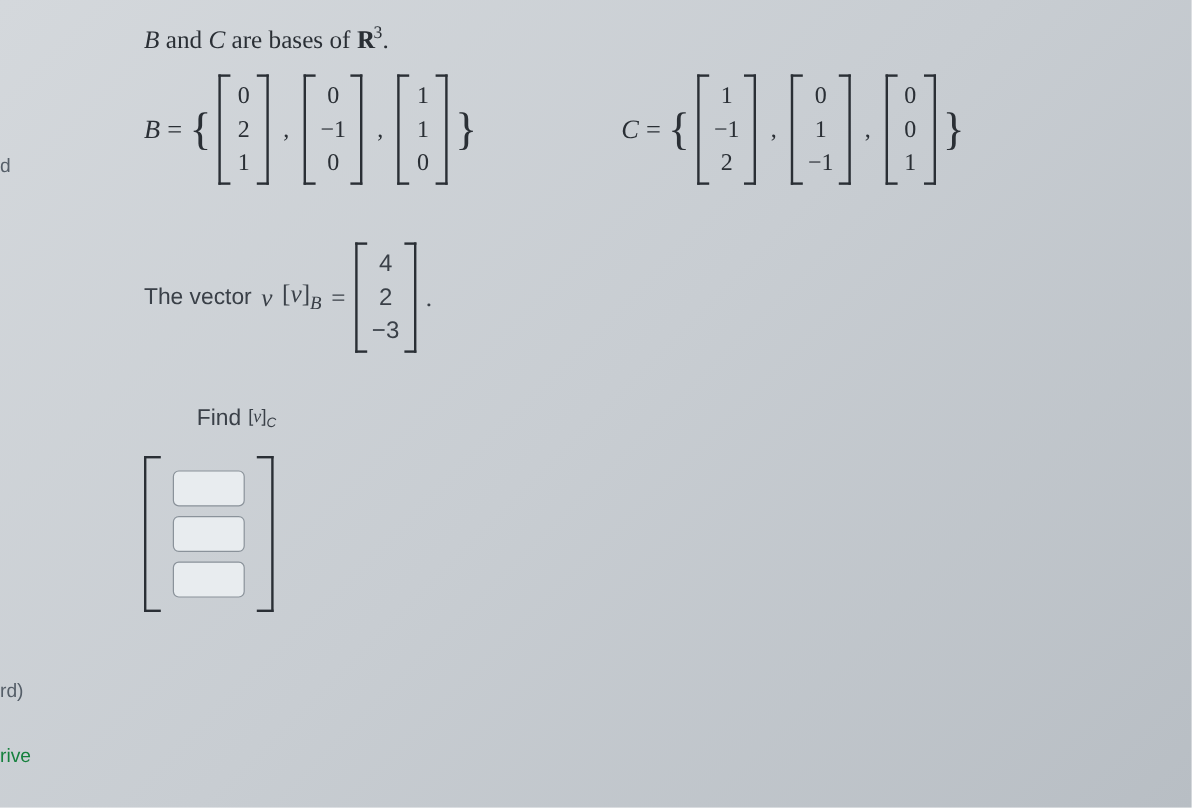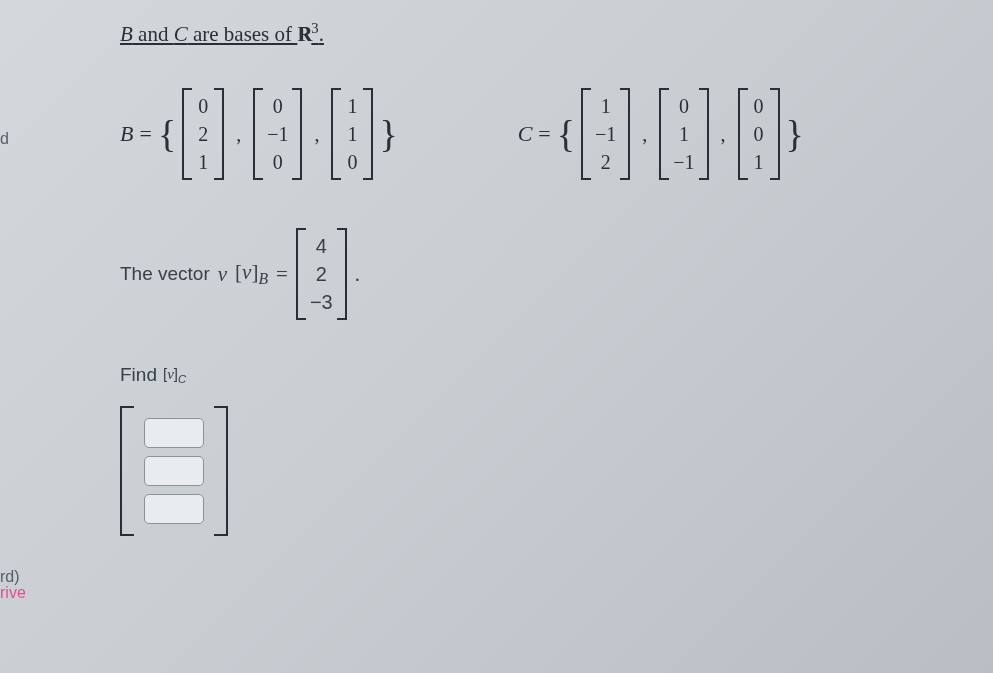--- a/index.html
+++ b/index.html
@@ -23,31 +23,30 @@
     font-family: Arial, sans-serif;
     font-size: 16px;
   }
   .side-item {
     position: absolute;
     left: 0;
     color: #555e68;
   }
   .side-d { top: 130px; }
   .side-rd { top: 568px; }
-  .side-rive { top: 584px; color: #ec4899; }
+  .side-rive { top: 622px; color: #15803d; }
   .content {
     position: absolute;
     left: 120px;
     top: 20px;
     right: 30px;
   }
   .intro {
     font-size: 21px;
-    margin-bottom: 41px;
-    text-decoration: underline;
+    margin-bottom: 16px;
   }
   .ital { font-style: italic; font-family: 'Times New Roman', serif; }
   .sup { vertical-align: super; font-size: 0.7em; }
   .bbR {
     font-family: 'Times New Roman', serif;
     font-weight: normal;
     position: relative;
     display: inline-block;
   }
   .bbR::after {
@@ -107,20 +106,21 @@
   .vtext-row .math { font-family: 'Times New Roman', serif; font-size: 21px; }
   .sub { vertical-align: sub; font-size: 0.75em; font-style: italic; }
   .find-row {
     font-family: Arial, sans-serif;
     font-size: 19px;
     color: #3a4048;
     margin-bottom: 20px;
     display: flex;
     align-items: center;
     gap: 6px;
+    margin-left: 44px;
   }
   .answer-vec .vcol {
     padding: 12px 10px;
     gap: 8px;
   }
   .answer-vec .bl, .answer-vec .br {
     border-width: 2.5px;
   }
   .input-box {
     width: 60px;

